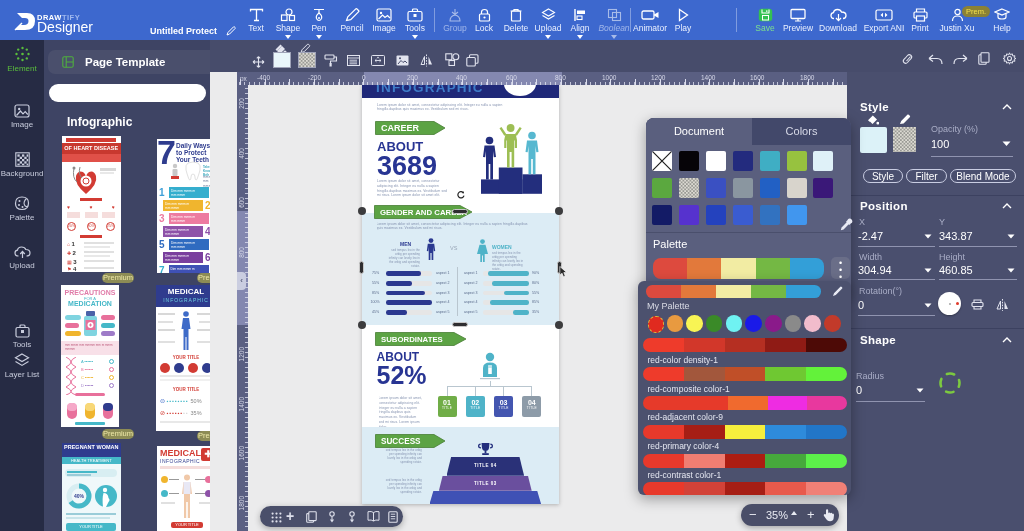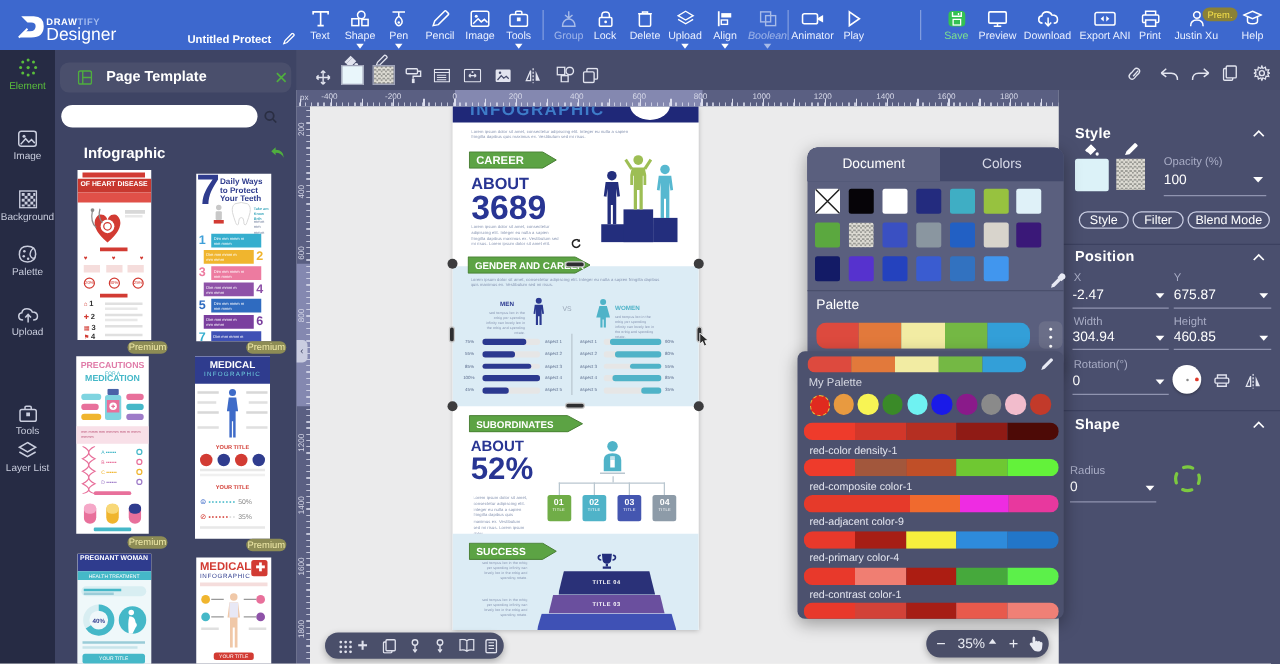--- a/index.html
+++ b/index.html
@@ -20,21 +20,21 @@
 .badge { position:absolute; width:32px; height:10px; background:#8D8C55; border-radius:5px; font-size:7.5px; color:#EFE9A8; text-align:center; line-height:10px; z-index:5; }
 .tinytxt { color:#6C7A99; font-size:3.2px; line-height:1.35; letter-spacing:0.2px; }
 
 #subbar { position:absolute; left:0; top:40px; width:1024px; height:32px; background:#474C6B; z-index:20; }
 
 #sidebar { position:absolute; left:0; top:40px; width:44px; height:491px; background:#262B44; z-index:25; }
 .sb-item { position:absolute; left:0; width:44px; text-align:center; color:#C9CDDD; }
 .sb-item .lbl { display:block; font-size:8px; line-height:1; margin-top:3px; }
 .sb-item svg { display:block; margin:0 auto; }
 
-#tpanel { position:absolute; left:44px; top:40px; width:193px; height:491px; background:#3E4464; z-index:24; overflow:hidden; }
+#tpanel { position:absolute; left:44px; top:40px; width:166px; height:491px; background:#3E4464; z-index:24; overflow:hidden; }
 
 #canvas { position:absolute; left:237px; top:72px; width:787px; height:459px; background:#EBEBEC; z-index:1; }
 #hruler { position:absolute; left:237px; top:72px; width:610px; height:13px; background:#5A5F82; z-index:10; overflow:hidden; }
 #vruler { position:absolute; left:237px; top:85px; width:11px; height:446px; background:#5A5F82; z-index:10; overflow:hidden; }
 .rnum { position:absolute; font-size:6.5px; color:#D6D8E8; }
 .vnum { left:1px; writing-mode:vertical-rl; transform:rotate(180deg); }
 .lorem { position:absolute; color:#8290AE; font-size:3.3px; line-height:1.45; letter-spacing:0.1px; overflow:hidden; }
 .hnd { position:absolute; width:8px; height:8px; border-radius:50%; background:#3C3C3E; z-index:12; }
 .hndbar-v { position:absolute; width:5px; height:13px; border-radius:2.5px; background:#2E2E30; border:1px solid #C8C8C8; z-index:12; }
 .hndbar-h { position:absolute; width:16px; height:5px; border-radius:2.5px; background:#2E2E30; border:1px solid #C8C8C8; z-index:12; }
@@ -910,21 +910,21 @@
     <svg class="abs" style="left:155px;top:130px;" width="10" height="7" viewBox="0 0 10 7">
         <path d="M1 6 L5 2 L9 6" stroke="#fff" stroke-width="1.4" fill="none"></path>
       </svg>
     <div class="flbl" style="left:12px;top:145px;">X</div>
     <div class="fval" style="left:11px;top:158px;">-2.47</div>
     <svg class="fdd" style="left:77px;top:162px;" width="8" height="5" viewBox="0 0 8 5">
         <path d="M0.5 0.5 L4 4.5 L7.5 0.5 Z" fill="#fff"></path>
       </svg>
     <div class="fln" style="left:11px;top:173.5px;width:77px;"></div>
     <div class="flbl" style="left:92px;top:145px;">Y</div>
-    <div class="fval" style="left:92px;top:158px;">675.87</div>
+    <div class="fval" style="left:92px;top:158px;">343.87</div>
     <svg class="fdd" style="left:160px;top:162px;" width="8" height="5" viewBox="0 0 8 5">
         <path d="M0.5 0.5 L4 4.5 L7.5 0.5 Z" fill="#fff"></path>
       </svg>
     <div class="fln" style="left:92px;top:173.5px;width:78px;"></div>
     <div class="flbl" style="left:12px;top:180px;">Width</div>
     <div class="fval" style="left:11px;top:192px;">304.94</div>
     <svg class="fdd" style="left:77px;top:196px;" width="8" height="5" viewBox="0 0 8 5">
         <path d="M0.5 0.5 L4 4.5 L7.5 0.5 Z" fill="#fff"></path>
       </svg>
     <div class="fln" style="left:11px;top:206.5px;width:77px;"></div>

